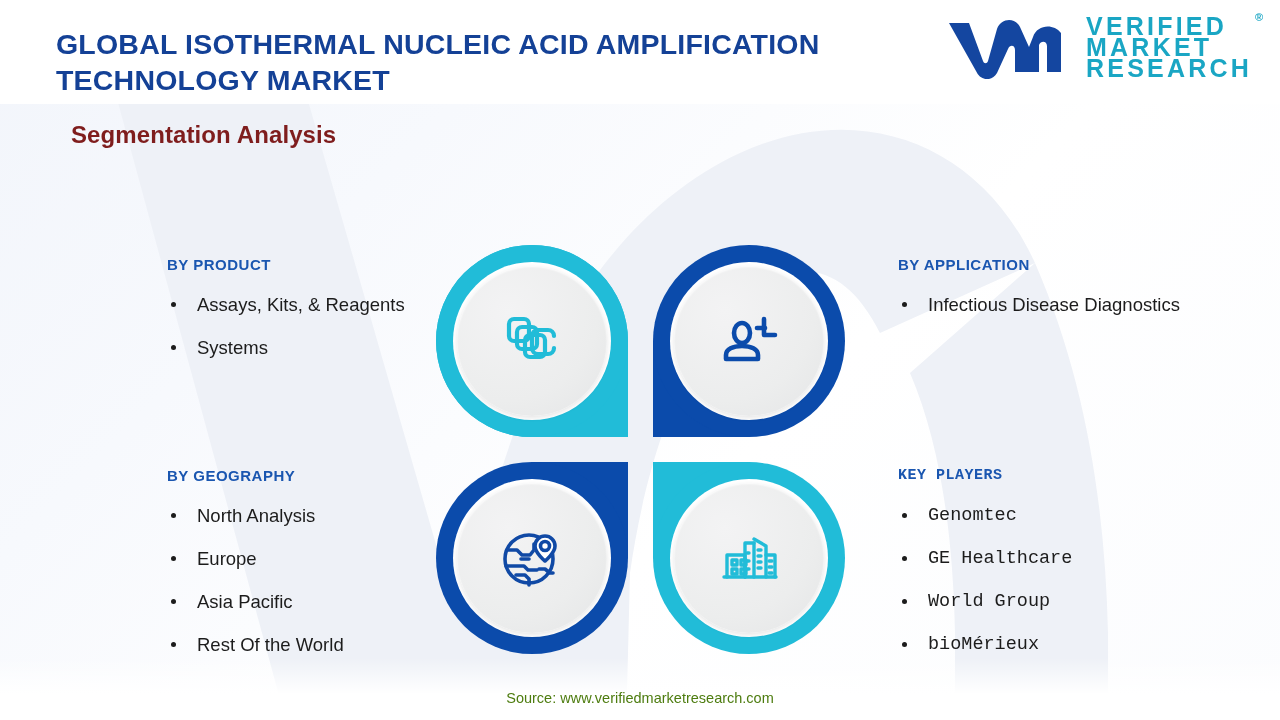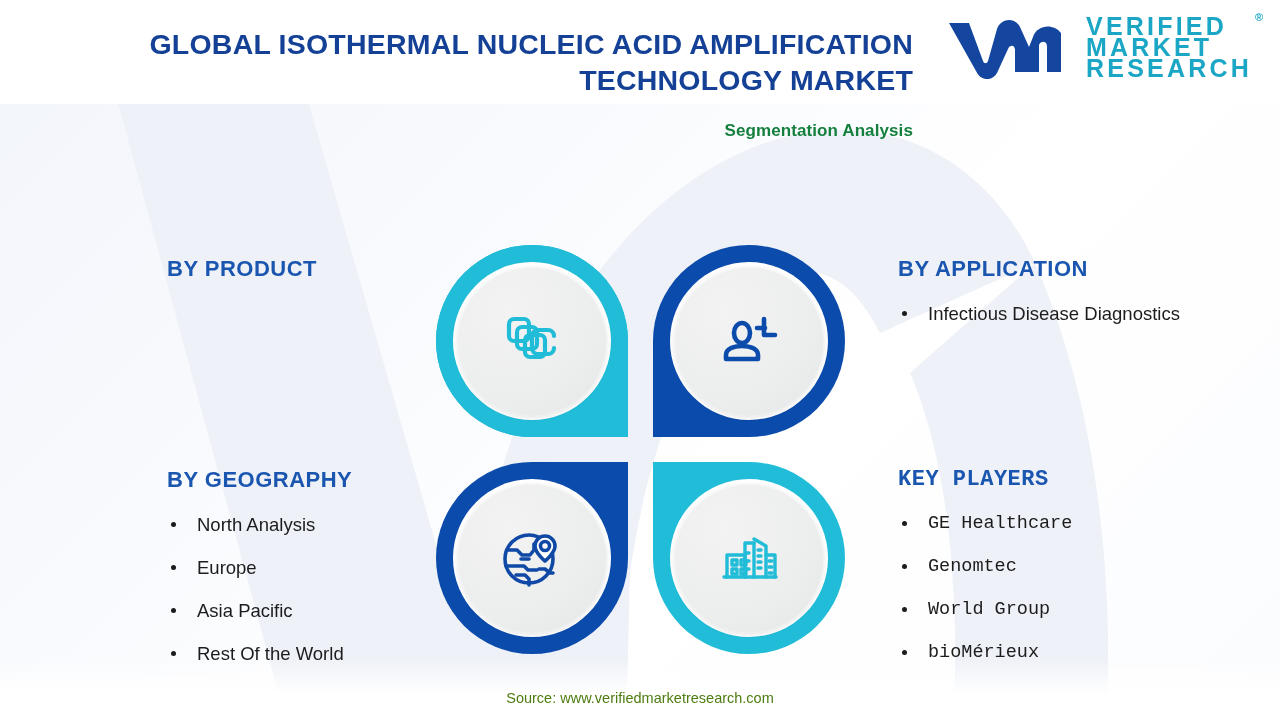--- a/index.html
+++ b/index.html
@@ -44,40 +44,39 @@
     position: absolute;
     left: 0; bottom: 0; right: 0;
     height: 62px;
     background: linear-gradient(to bottom, rgba(255,255,255,0) 0%, #ffffff 58%);
     z-index: 1;
   }
 
   
   .header {
     position: absolute;
-    left: 33px;
+    left: 56px;
     top: 26px;
     z-index: 5;
     width: 880px;
-    text-align: right;
   }
   .title {
     font-size: 28.5px;
     line-height: 36px;
     letter-spacing: 0.2px;
     font-weight: 700;
     color: #144196;
     margin: 0;
     text-transform: uppercase;
   }
   .subtitle {
-    font-size: 17px;
-    font-weight: 700;
-    color: #15803d;
-    margin: 23px 0 0 1px;
+    font-size: 24px;
+    font-weight: 700;
+    color: #7f1d1d;
+    margin: 23px 0 0 15px;
     letter-spacing: 0.1px;
   }
 
   
   .logo {
     position: absolute;
     right: 28px;
     top: 16px;
     z-index: 6;
     display: flex;
@@ -113,21 +112,21 @@
     position: absolute;
     z-index: 5;
     width: 300px;
   }
   .col-left-top   { left: 167px; top: 256px; }
   .col-left-bot   { left: 167px; top: 467px; }
   .col-right-top  { left: 898px; top: 256px; }
   .col-right-bot  { left: 898px; top: 467px; font-family: Liberation Mono, monospace; }
 
   .col-title {
-    font-size: 22px;
+    font-size: 15px;
     font-weight: 700;
     color: #1a56b0;
     letter-spacing: 0.5px;
     margin: 0 0 10px 0;
     text-transform: uppercase;
     white-space: nowrap;
   }
   .col-list {
     list-style: none;
     margin: 0;
@@ -336,20 +335,24 @@
             <path d="M39 34 h-2 M39 42 h-2 M39 50 h-2"></path>
           </g>
         </svg>
       </div>
     </div>
   </div>
 </div>
 
 <div class="col col-left-top">
   <div class="col-title">BY PRODUCT</div>
+  <ul class="col-list">
+    <li>Assays, Kits, &amp; Reagents</li>
+    <li>Systems</li>
+  </ul>
 </div>
 
 <div class="col col-left-bot">
   <div class="col-title">BY GEOGRAPHY</div>
   <ul class="col-list">
     <li>North Analysis</li>
     <li>Europe</li>
     <li>Asia Pacific</li>
     <li>Rest Of the World</li>
   </ul>
@@ -358,20 +361,20 @@
 <div class="col col-right-top">
   <div class="col-title">BY APPLICATION</div>
   <ul class="col-list">
     <li>Infectious Disease Diagnostics</li>
   </ul>
 </div>
 
 <div class="col col-right-bot">
   <div class="col-title">KEY PLAYERS</div>
   <ul class="col-list">
+    <li>Genomtec</li>
     <li>GE Healthcare</li>
-    <li>Genomtec</li>
     <li>World Group</li>
     <li>bioMérieux</li>
   </ul>
 </div>
 
 <div class="source">Source: www.verifiedmarketresearch.com</div>
 
 </body></html>

